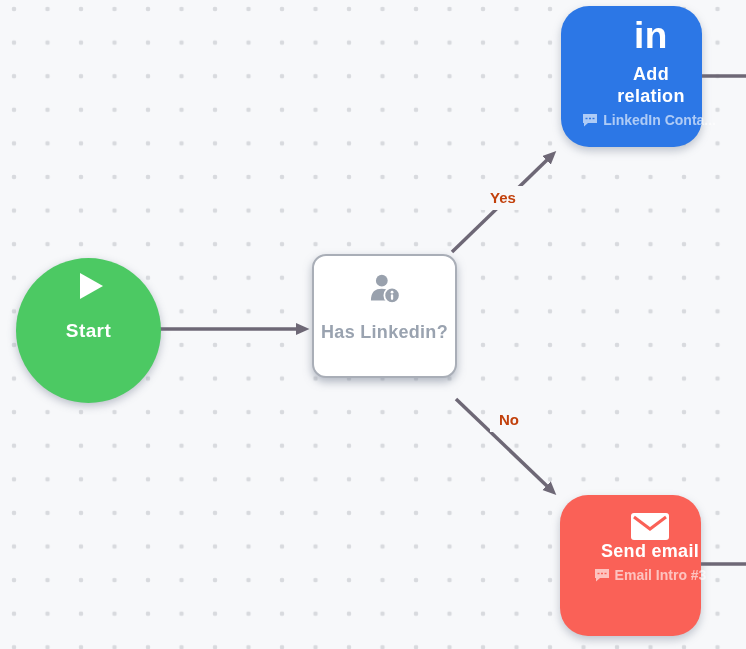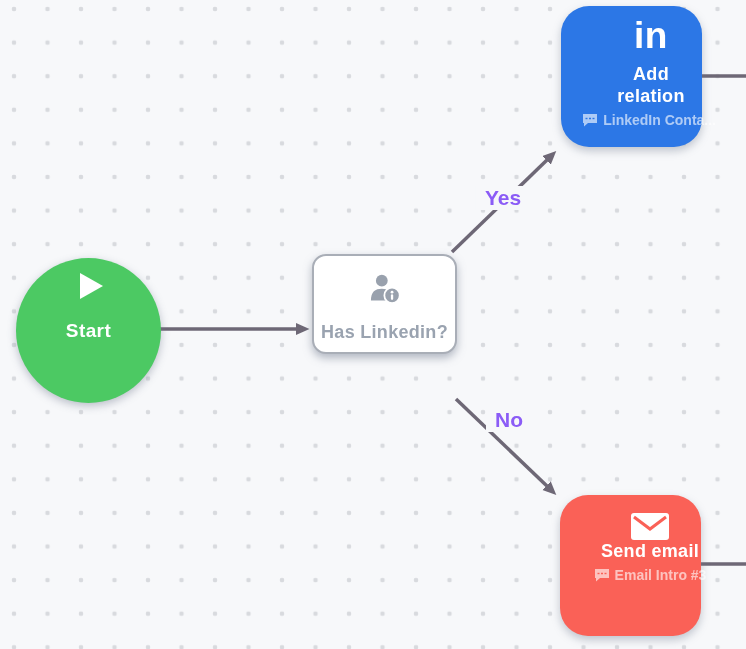--- a/index.html
+++ b/index.html
@@ -54,21 +54,21 @@
     color: #ffffff;
     font-size: 19px;
     font-weight: 700;
     letter-spacing: 0.4px;
     line-height: 22px;
   }
 
   
   .node-condition {
     left: 312px; top: 254px;
-    width: 145px; height: 100px;
+    width: 145px; height: 124px;
     background: #ffffff;
     border: 2px solid #a9aeb7;
     border-radius: 14px;
     box-shadow: 0 4px 8px rgba(110,120,140,0.5);
     padding-top: 18px;
   }
   .node-condition .node-title {
     margin-top: 17px;
     color: #9aa3b0;
     font-size: 18px;
@@ -123,22 +123,22 @@
     max-width: 130px;
     white-space: nowrap;
   }
   .chat-icon { flex: 0 0 auto; display: block; }
 
   
   .edge-label {
     position: absolute;
     transform: translate(-50%, -50%);
     background: #f7f8fa;
-    color: #8b5cf6;
-    font-size: 21px;
+    color: #c2410c;
+    font-size: 15px;
     font-weight: 600;
     padding: 4px 9px;
     line-height: 16px;
     cursor: pointer;
   }
   .edge-label-yes { left: 503px; top: 198px; }
   .edge-label-no  { left: 509px; top: 420px; }
 </style>
 </head>
 <body>

